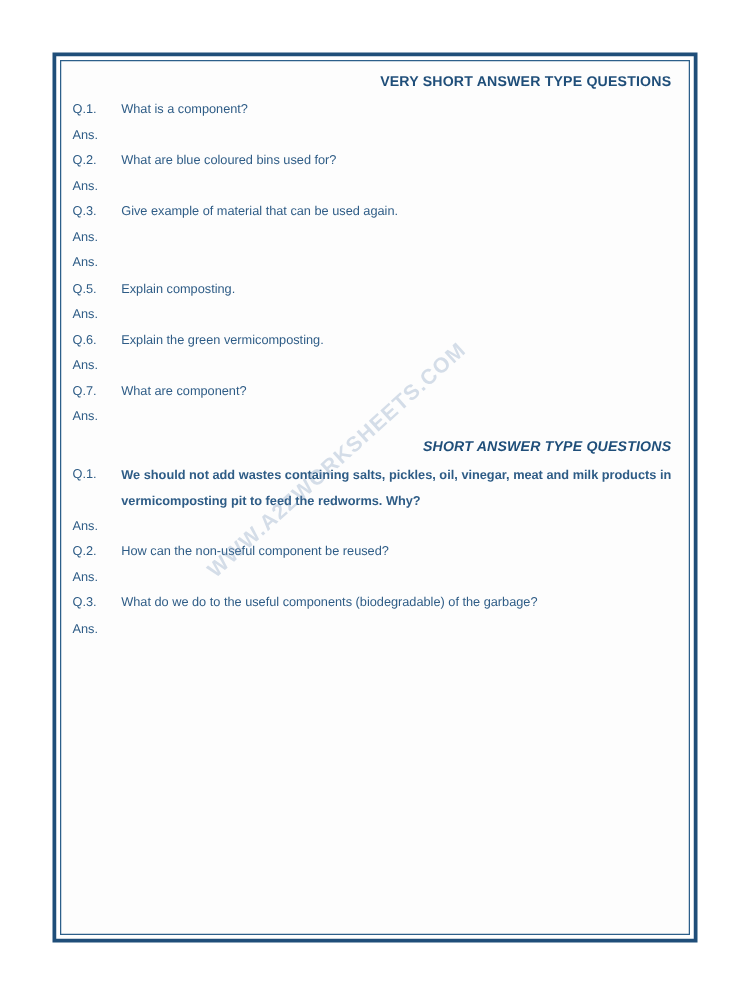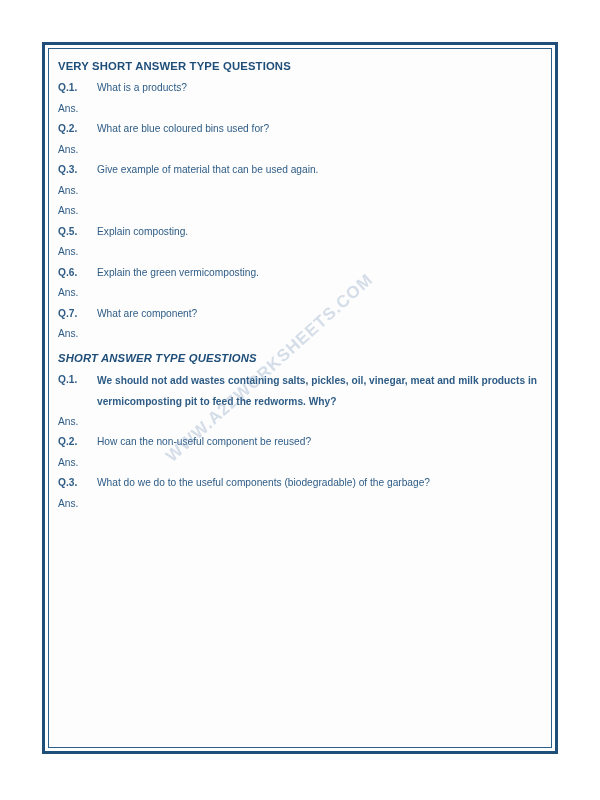--- a/index.html
+++ b/index.html
@@ -61,40 +61,40 @@
     padding: 9px 14px 0 9px;
   }
 
   .section-heading {
     font-size: 11.3px;
     font-weight: bold;
     color: #1f4e79;
     letter-spacing: 0.15px;
     margin: 0 0 3px 0;
     line-height: 17px;
+    text-align: right;
   }
   .section-heading.second {
     margin-top: 5px;
     font-style: italic;
   }
 
   
   .q-row {
     display: flex;
     align-items: flex-start;
     margin: 0;
     line-height: 20.5px;
   }
   .q-label {
     width: 39px;
     flex: 0 0 39px;
     font-size: 10.2px;
     color: #2e5c86;
     line-height: 20.5px;
-    font-weight: bold;
   }
   .q-text {
     flex: 1 1 auto;
     font-size: 10.2px;
     color: #2e5c86;
     line-height: 20.5px;
   }
   .q-text.justified {
     text-align: justify;
     text-align-last: left;
@@ -136,21 +136,21 @@
 
     <div class="watermark">WWW.A2ZWORKSHEETS.COM</div>
 
     <div class="content">
 
       <div>
         <div class="section-heading">VERY SHORT ANSWER TYPE QUESTIONS</div>
 
         <div class="q-row">
           <span class="q-label">Q.1.</span>
-          <span class="q-text">What is a products?</span>
+          <span class="q-text">What is a component?</span>
         </div>
         <div class="a-row">
           <span class="a-label">Ans.</span>
           <span class="a-lines"><span class="rule"></span></span>
         </div>
 
         <div class="q-row">
           <span class="q-label">Q.2.</span>
           <span class="q-text">What are blue coloured bins used for?</span>
         </div>

